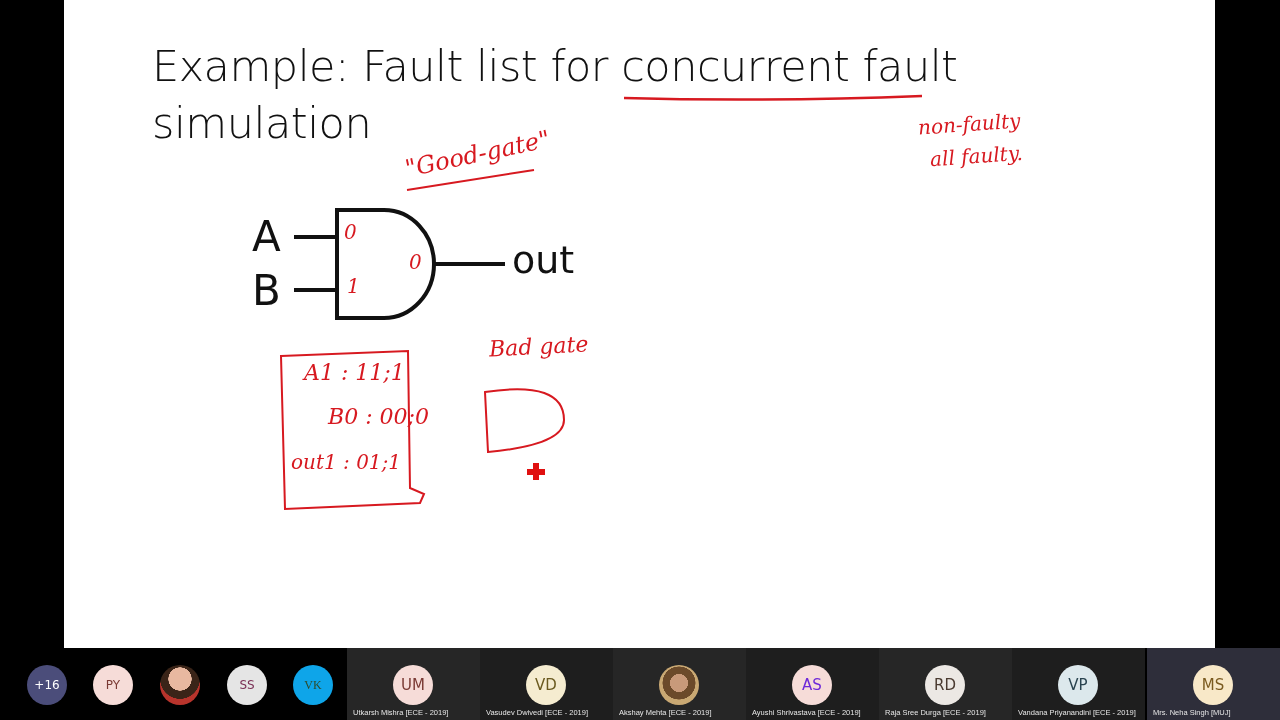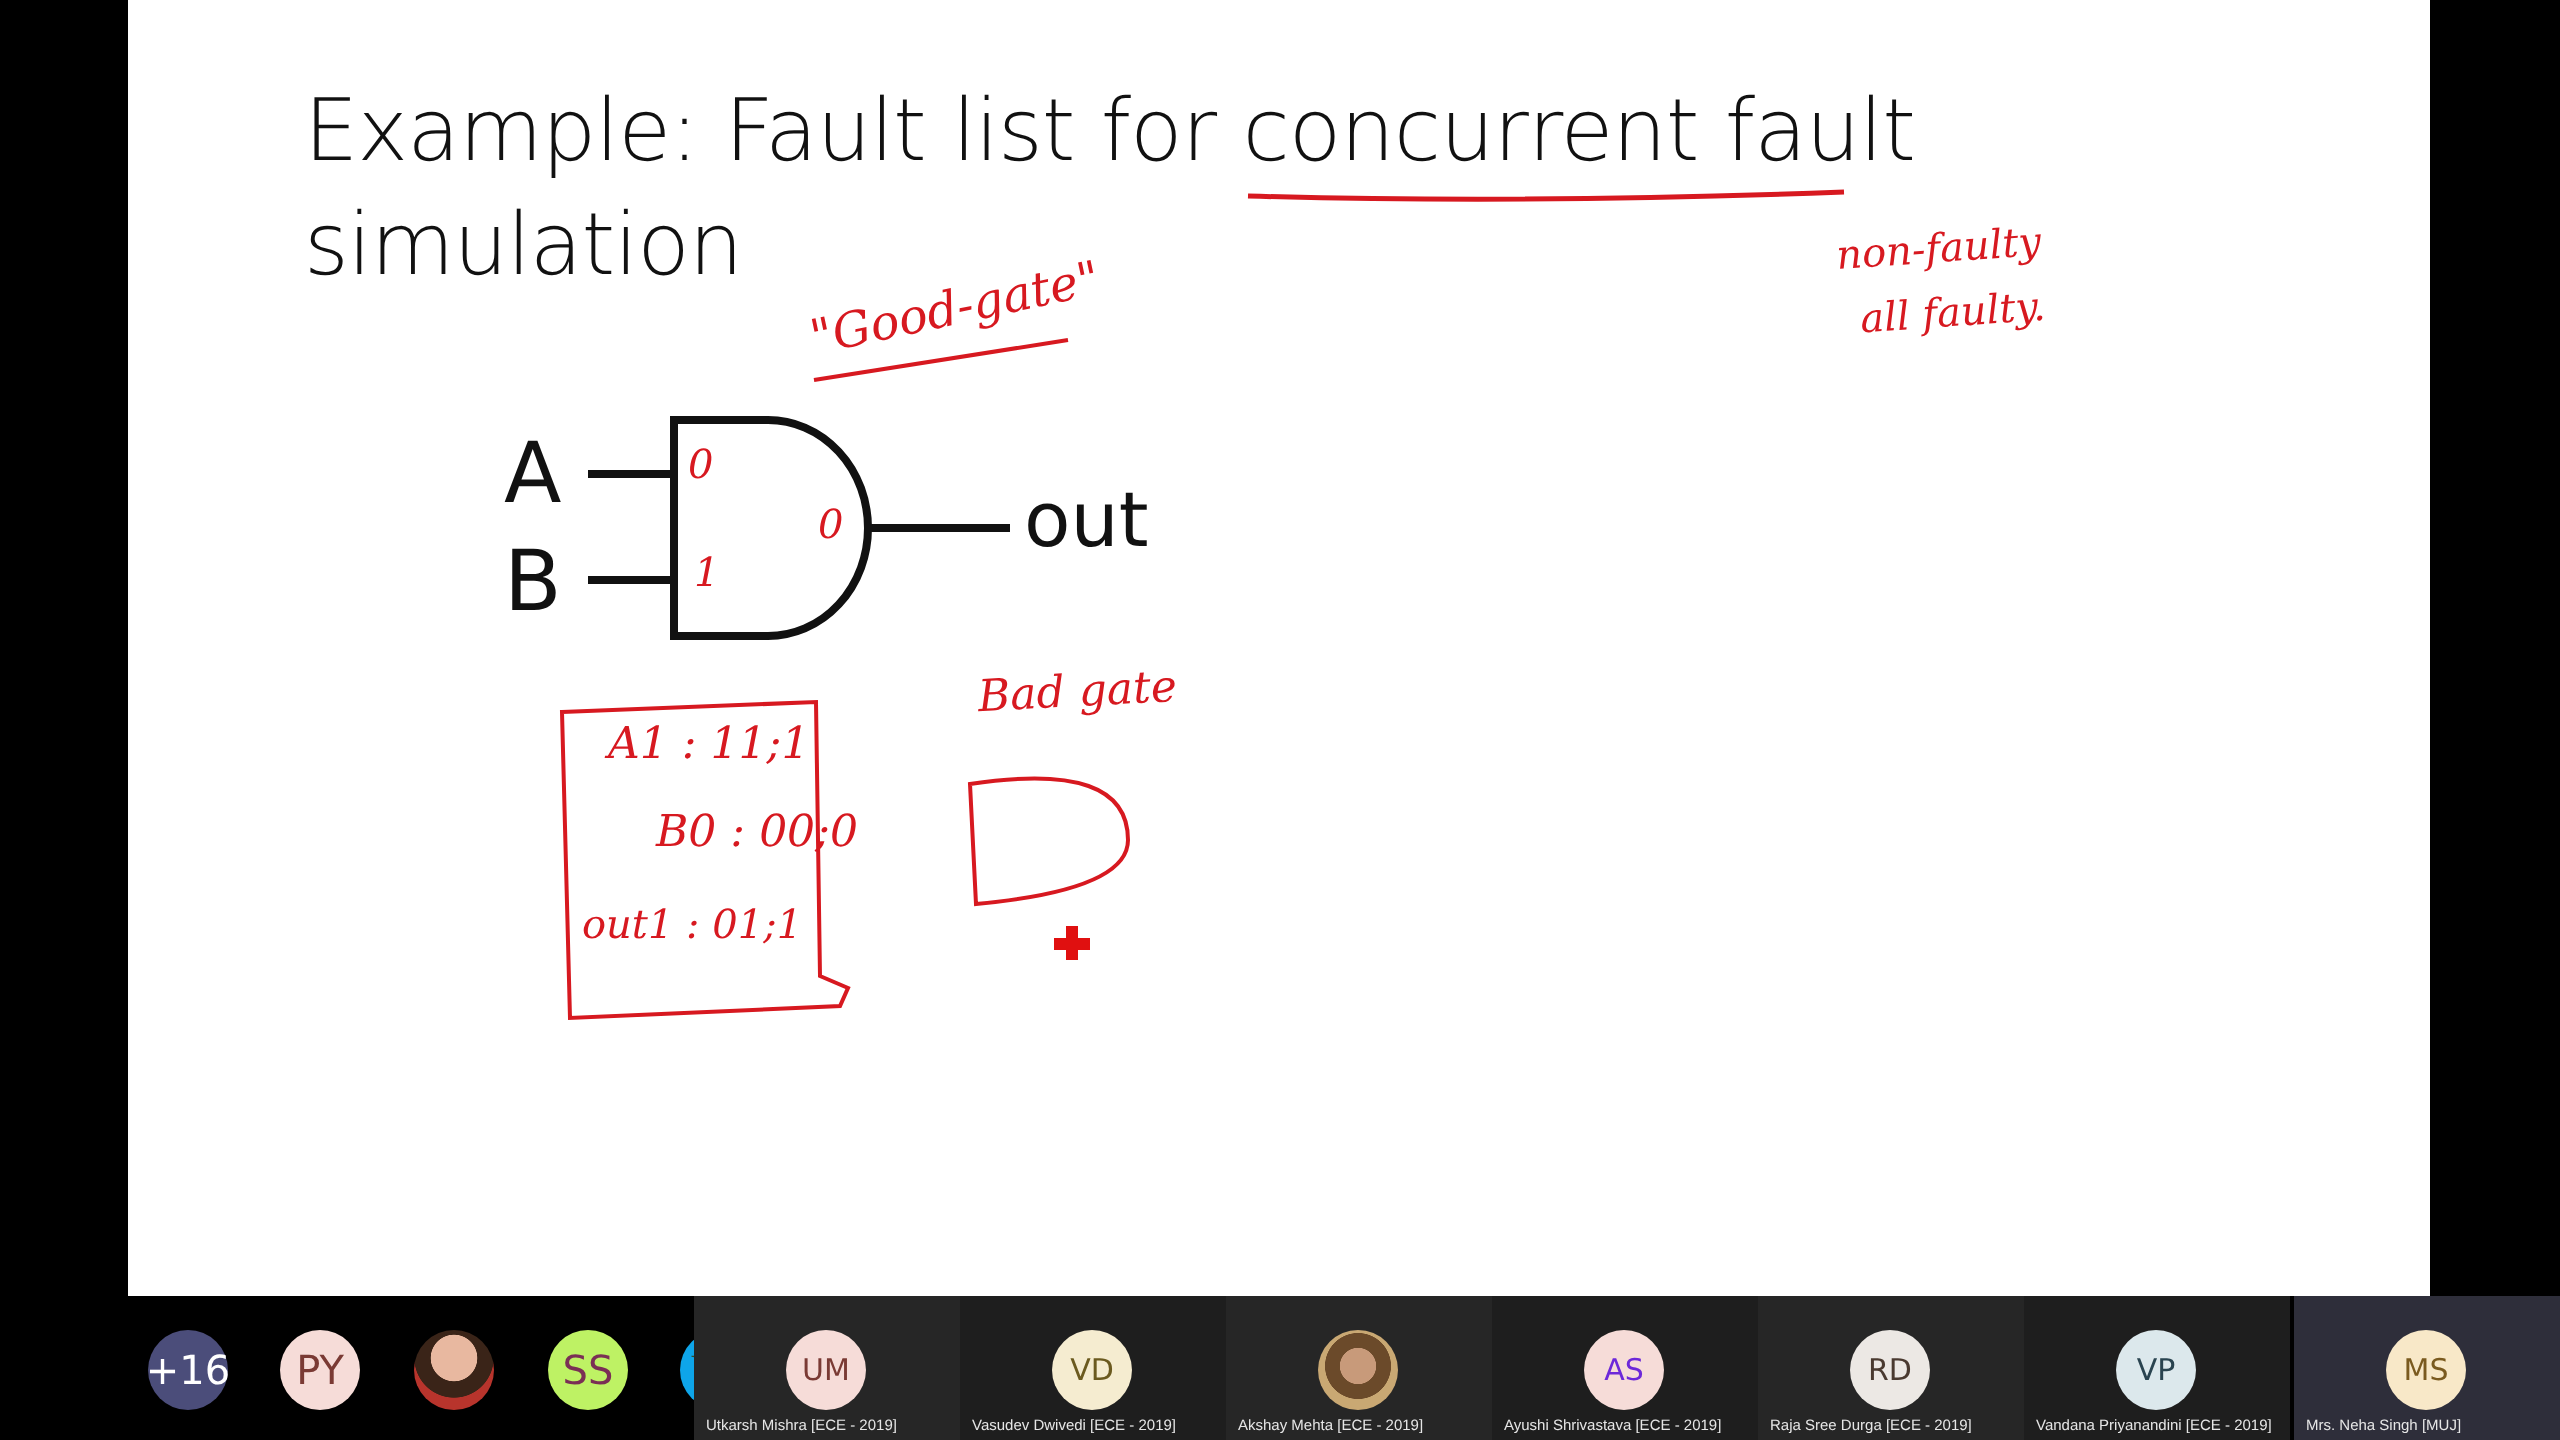--- a/index.html
+++ b/index.html
@@ -3,21 +3,21 @@
 <meta charset="utf-8">
 <style>
   html, body { margin:0; padding:0; }
   body { width:1280px; height:720px; background:#000; position:relative; overflow:hidden; font-family:"Liberation Sans", sans-serif; }
   .slide { position:absolute; left:64px; top:0; width:1151px; height:648px; background:#fff; }
   .title { position:absolute; left:88px; top:38px; font-family:"DejaVu Sans", sans-serif; font-weight:300; font-size:43px; line-height:57px; color:#111; letter-spacing:-0.5px; }
   .ink { position:absolute; color:#d71920; font-family:"DejaVu Serif", serif; font-style:italic; }
   svg.overlay { position:absolute; left:0; top:0; }
   .gate-label { position:absolute; font-family:"DejaVu Sans", sans-serif; font-size:42px; color:#111; }
   .strip { position:absolute; left:0; top:648px; width:1280px; height:72px; background:#000; }
-  .pill { position:absolute; top:665px; width:40px; height:40px; border-radius:50%; display:flex; align-items:center; justify-content:center; font-size:20px; font-family:"DejaVu Sans", sans-serif;margin-left:47px; }
+  .pill { position:absolute; top:665px; width:40px; height:40px; border-radius:50%; display:flex; align-items:center; justify-content:center; font-size:12px; font-family:"DejaVu Sans", sans-serif; }
   .tile { position:absolute; top:648px; height:72px; width:133px; }
   .tile .av { position:absolute; left:46px; top:17px; width:40px; height:40px; border-radius:50%; display:flex; align-items:center; justify-content:center; font-size:15px; font-family:"DejaVu Sans", sans-serif; }
   .tile .nm { position:absolute; left:6px; top:60px; font-size:7.5px; color:#e6e6e6; white-space:nowrap; }
   .photo { background:radial-gradient(circle at 50% 35%, #e8b8a0 0 35%, #3a2418 36% 60%, #b8342c 61%); }
   .photo2 { background:radial-gradient(circle at 50% 45%, #c89a7a 0 30%, #6b4a2a 31% 55%, #c9a873 56%); }
 </style>
 </head>
 <body>
 
 <div class="slide">
@@ -65,21 +65,21 @@
   <div class="ink" style="left:240px;top:360px;font-size:22px;">A1 : 11;1</div>
   <div class="ink" style="left:243px;top:404px;font-size:22px;margin-left:21px;">B0 : 00;0</div>
   <div class="ink" style="left:227px;top:450px;font-size:20px;">out1 : 01;1</div>
 </div>
 
 <div class="strip"></div>
 
 <div class="pill" style="left:27px;background:#4b4d7a;color:#fff;">+16</div>
 <div class="pill" style="left:93px;background:#f6dcd8;color:#7a3a34;">PY</div>
 <div class="pill photo" style="left:160px;"></div>
-<div class="pill" style="left:227px;background:#bef264;color:#7a2f55;">SS</div>
+<div class="pill" style="left:227px;background:#e5e5e5;color:#7a2f55;">SS</div>
 <div class="pill" style="left:293px;background:#0ea5e9;color:#2f4a2a;font-family:Liberation Serif, serif;">VK</div>
 
 <div class="tile" style="left:347px;background:#262626;">
   <div class="av" style="background:#f6dcd8;color:#7a3a34;">UM</div>
   <div class="nm">Utkarsh Mishra [ECE - 2019]</div>
 </div>
 <div class="tile" style="left:480px;background:#1e1e1e;">
   <div class="av" style="background:#f5ecd0;color:#6b5a1f;">VD</div>
   <div class="nm">Vasudev Dwivedi [ECE - 2019]</div>
 </div>

